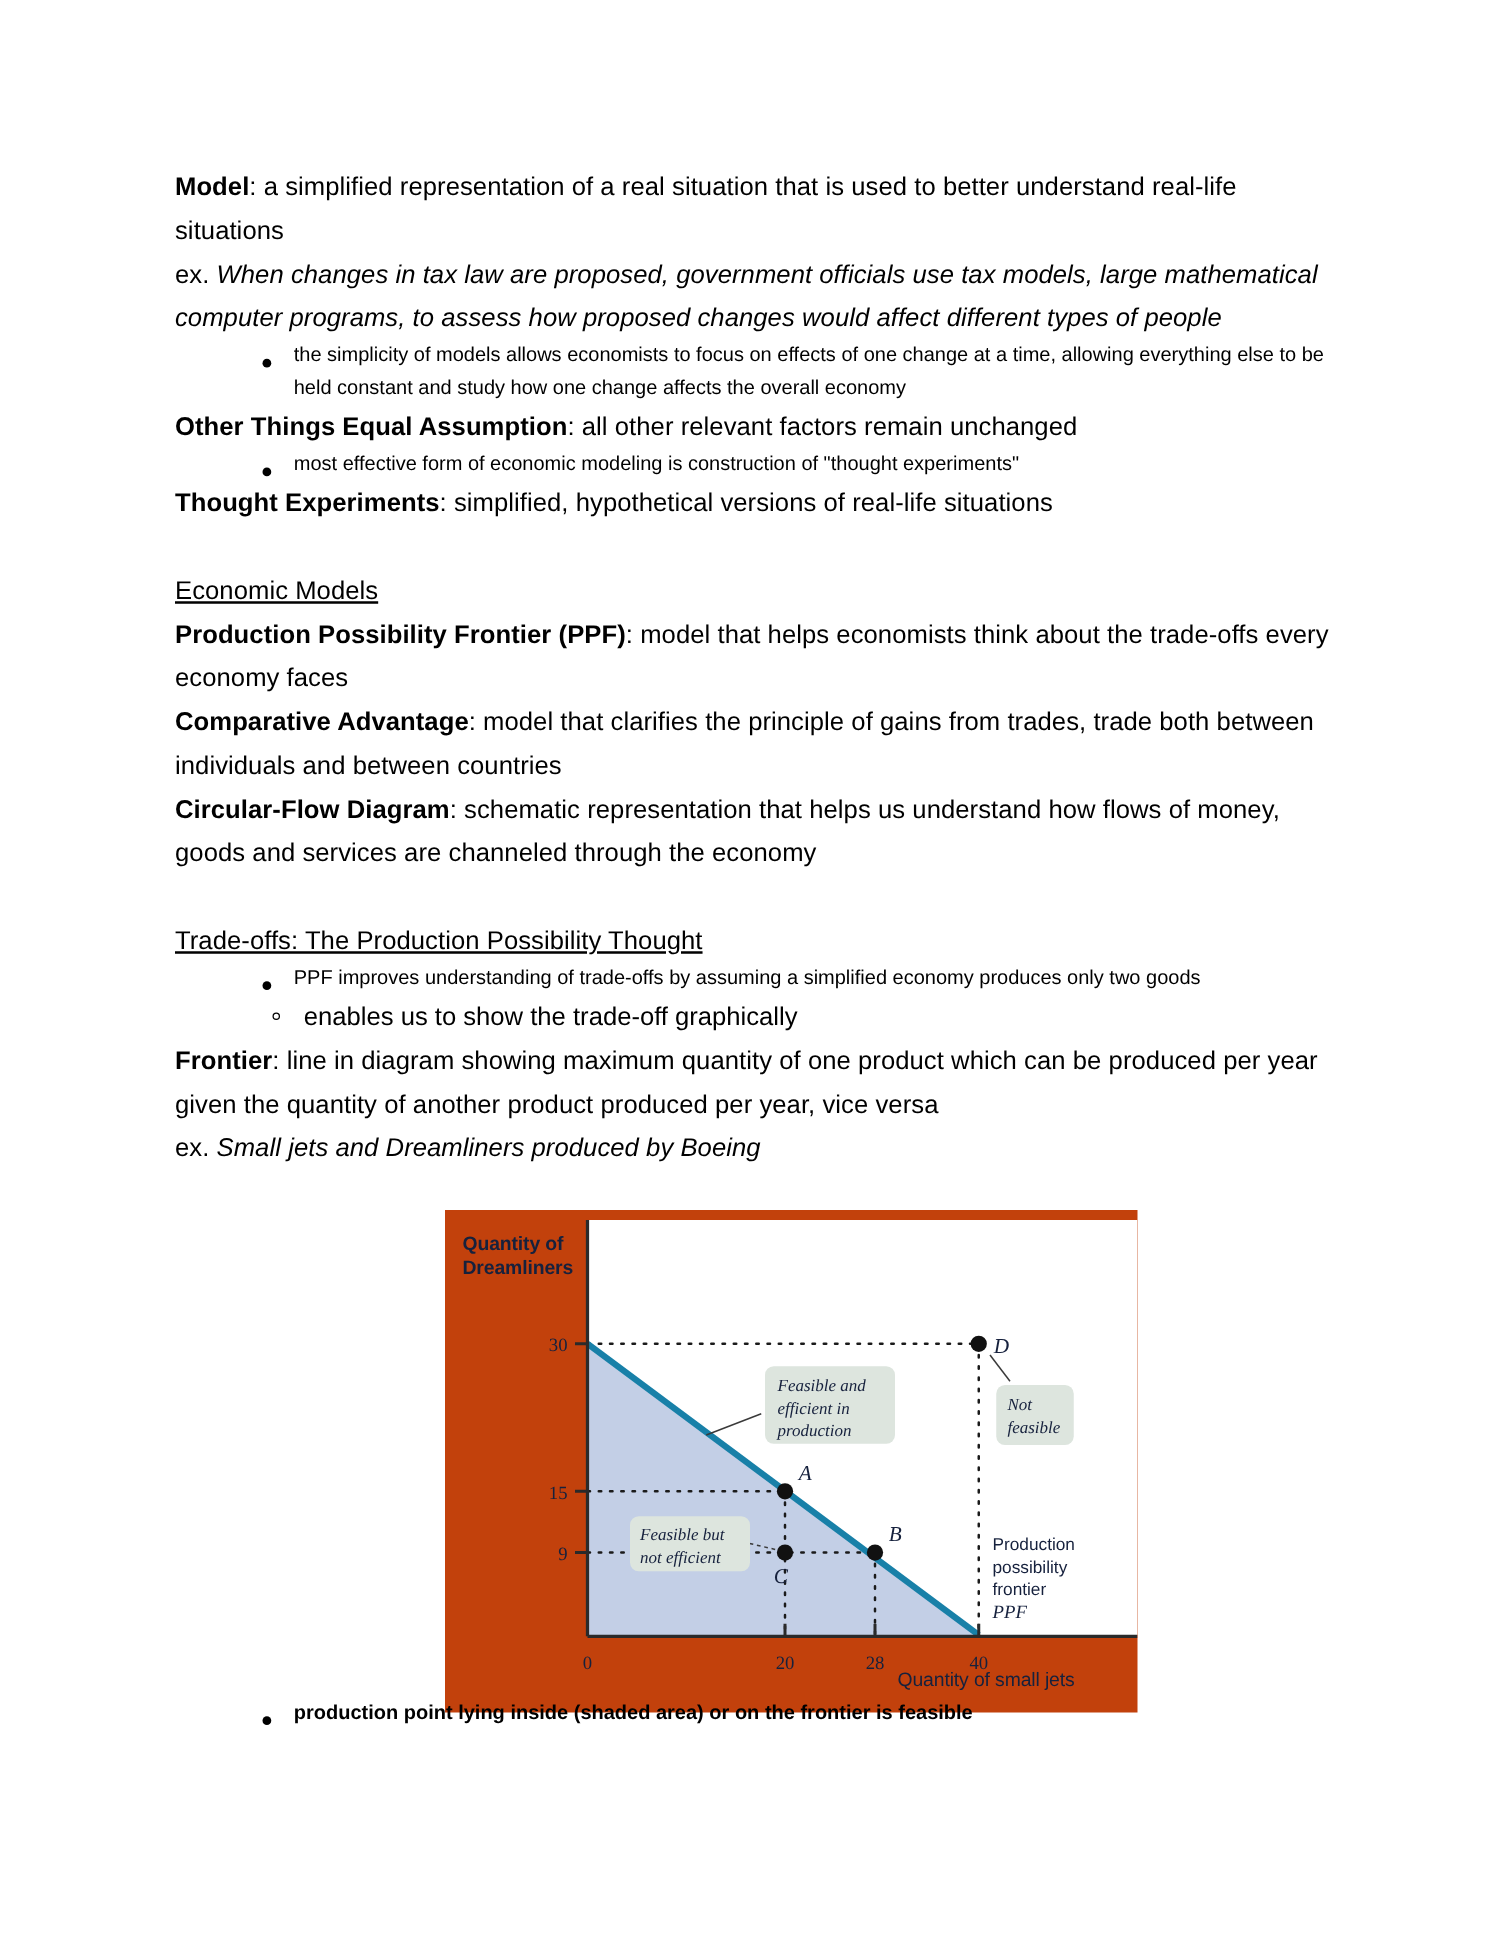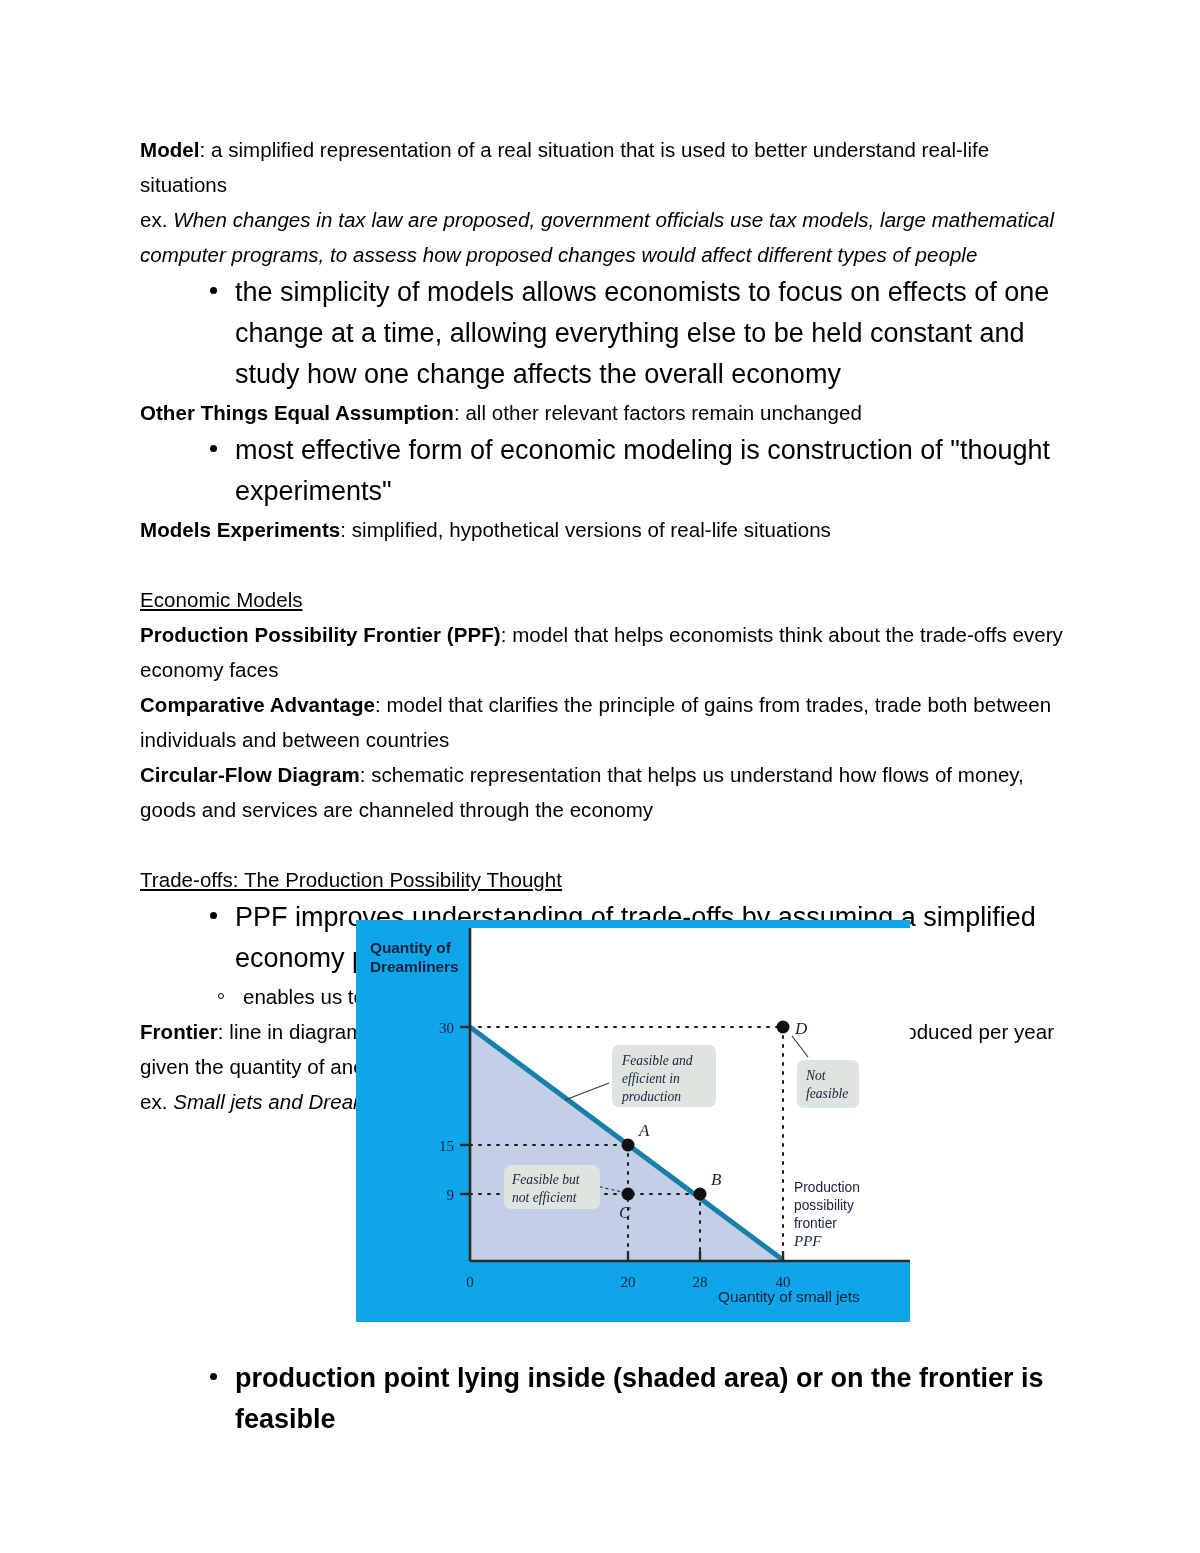--- a/index.html
+++ b/index.html
@@ -43,22 +43,22 @@
   .spacer { height: 35px; }
 
   
   ul.lvl1 {
     list-style: none;
     margin: 0;
     padding: 0 0 0 68px;
   }
   ul.lvl1 > li {
     position: relative;
-    font-size: 27px;
-    line-height: 41px;
+    font-size: 16px;
+    line-height: 26px;
     padding-left: 27px;
   }
   ul.lvl1 > li::before {
     content: "";
     position: absolute;
     left: 2px;
     top: 15px;
     width: 7px;
     height: 7px;
     background: #000;
@@ -85,24 +85,24 @@
     border: 1.4px solid #000;
     border-radius: 50%;
     box-sizing: border-box;
     background: transparent;
   }
 
   
   .figure-wrap {
     position: absolute;
     left: 356px;
-    top: 920px;
+    top: 968px;
     width: 554px;
     height: 402px;
-    background: #0ea5e9;
+    background: #c2410c;
   }
   .figure-inner {
     position: absolute;
     left: 0; top: 0;
     width: 554px;
     height: 402px;
   }
   .y-axis-title {
     position: absolute;
     left: 14px;
@@ -169,21 +169,21 @@
     <ul class="lvl1">
       <li><span>the simplicity of models allows economists to focus on effects of one change at a time, allowing everything else to be held constant and study how one change affects the overall economy</span></li>
     </ul>
 
     <p class="para"><span class="b">Other Things Equal Assumption</span><span>: </span><span>all other relevant factors remain unchanged</span></p>
 
     <ul class="lvl1">
       <li><span>most effective form of economic modeling is construction of "thought experiments"</span></li>
     </ul>
 
-    <p class="para"><span class="b">Models Experiments</span><span>: </span><span>simplified, hypothetical versions of real-life situations</span></p>
+    <p class="para"><span class="b">Thought Experiments</span><span>: </span><span>simplified, hypothetical versions of real-life situations</span></p>
 
     <div class="spacer"></div>
 
     <p class="para"><span class="u">Economic Models</span></p>
 
     <p class="para"><span class="b">Production Possibility Frontier (PPF)</span><span>: </span><span>model that helps economists think about the trade-offs every economy faces</span></p>
 
     <p class="para"><span class="b">Comparative Advantage</span><span>: </span><span>model that clarifies the principle of gains from trades, trade both between individuals and between countries</span></p>
 
     <p class="para"><span class="b">Circular-Flow Diagram</span><span>: </span><span>schematic representation that helps us understand how flows of money, goods and services are channeled through the economy</span></p>

